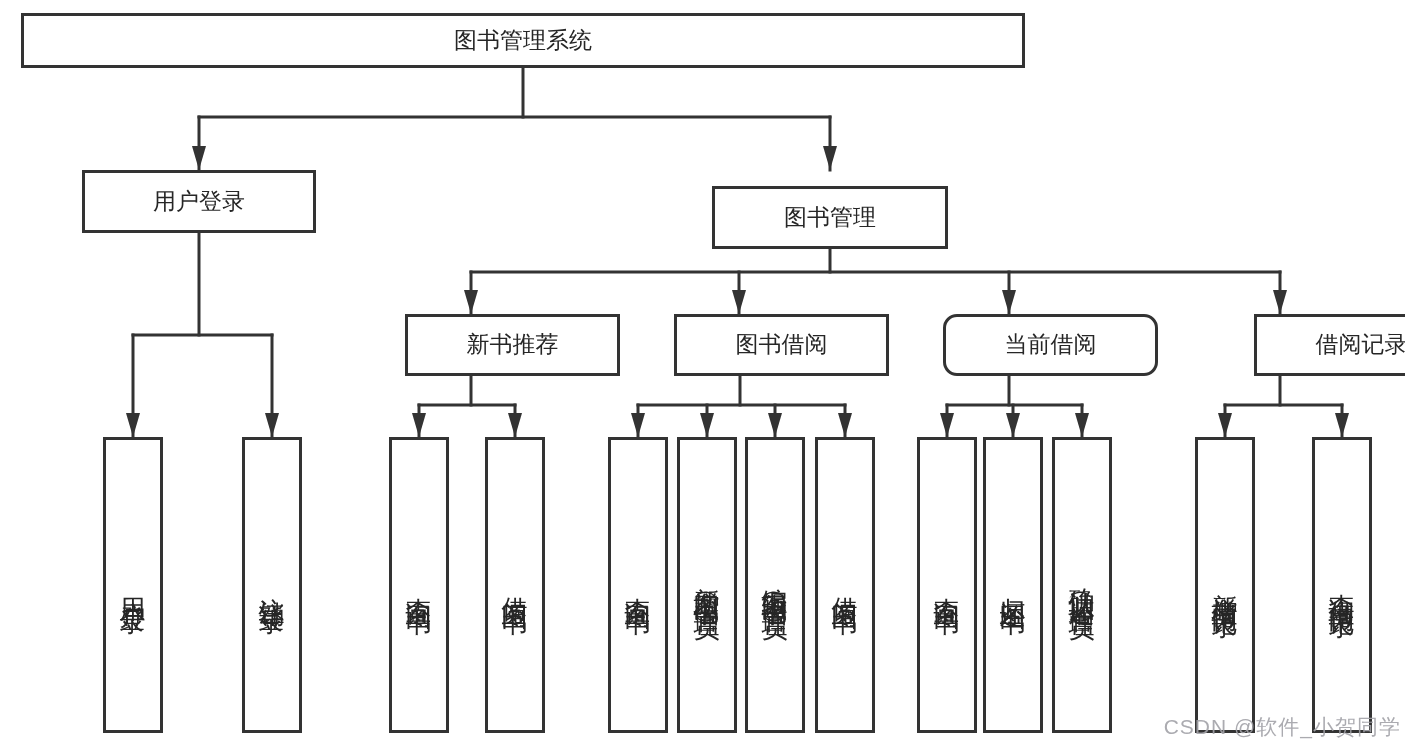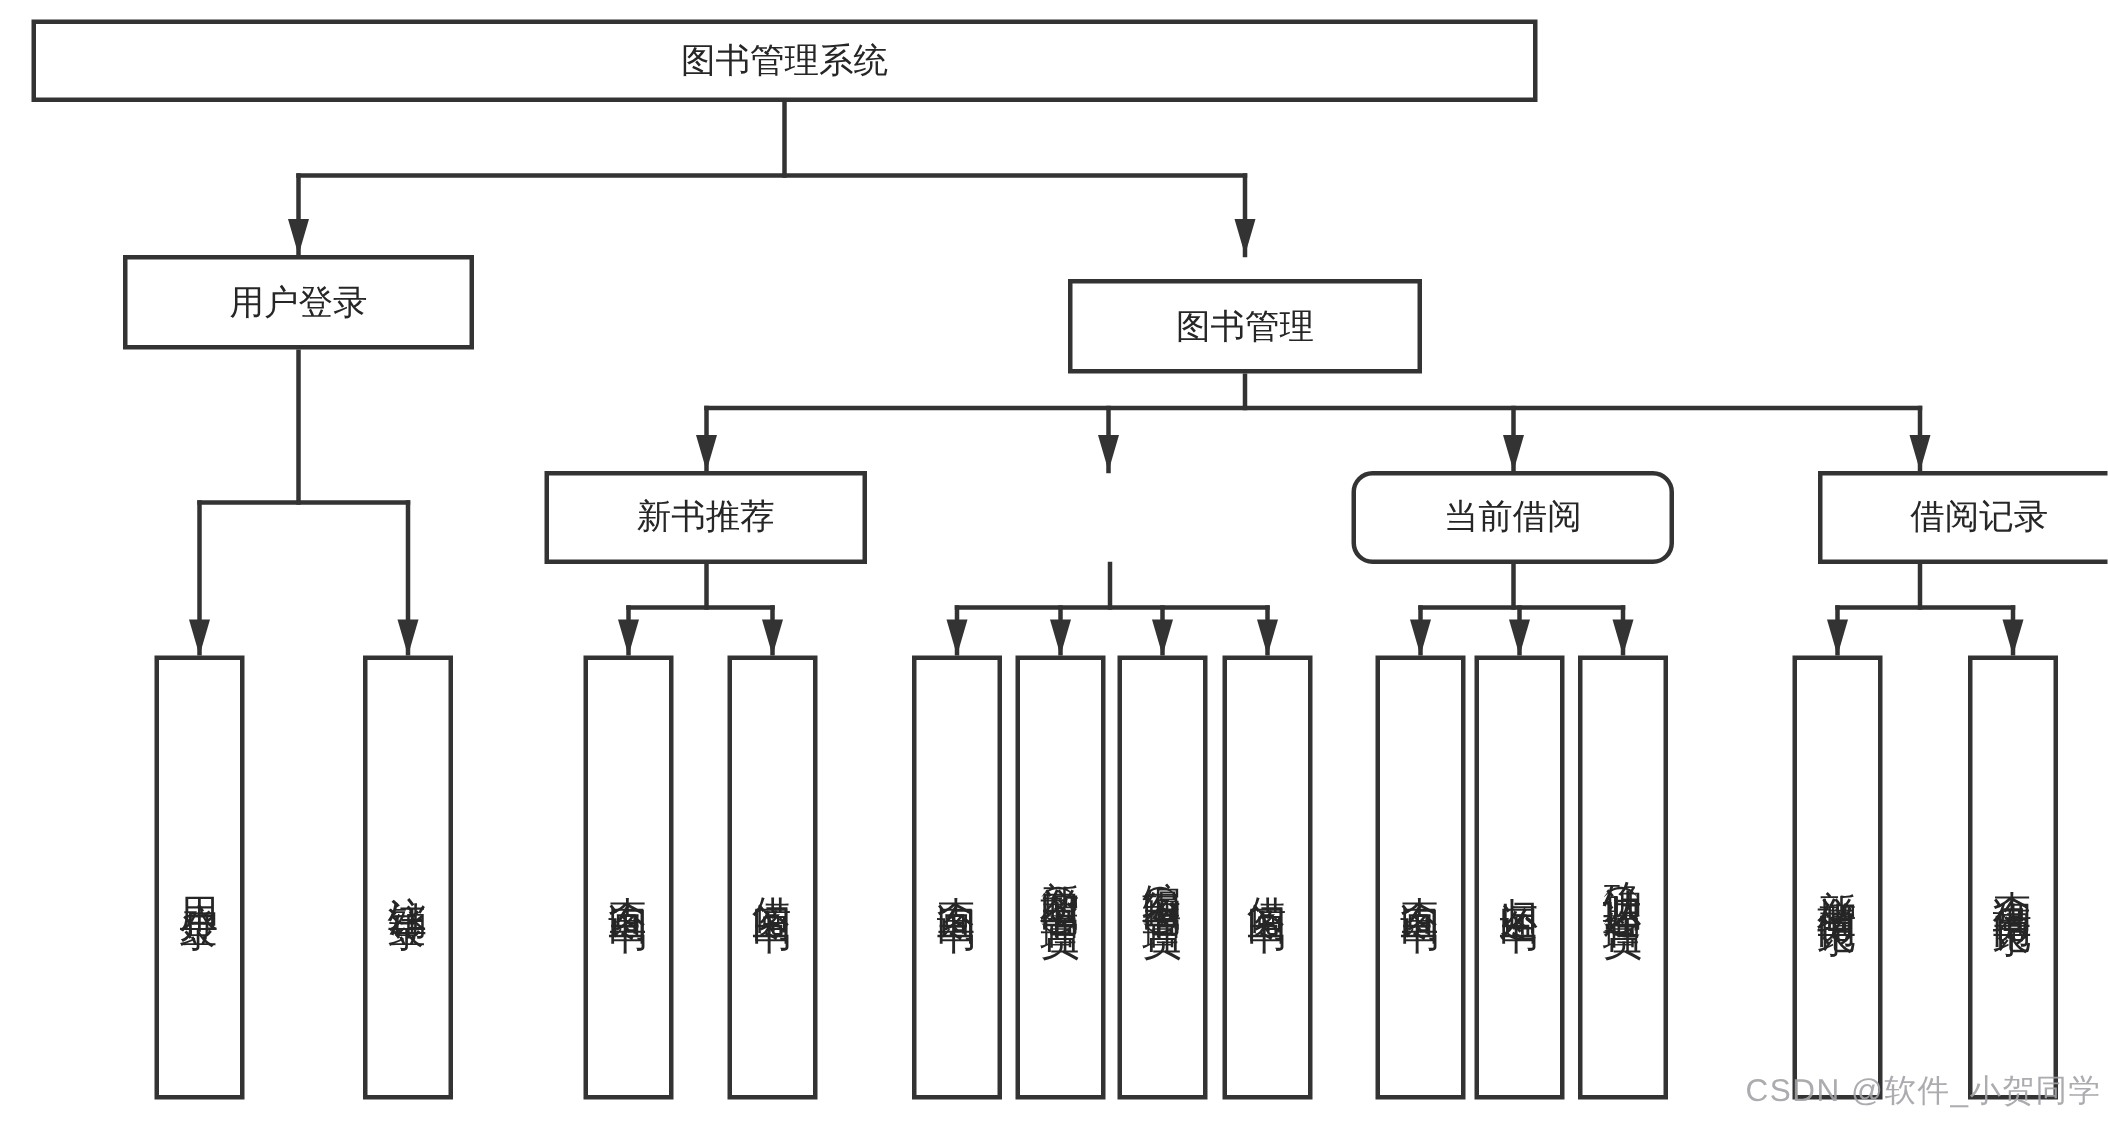--- a/index.html
+++ b/index.html
@@ -58,21 +58,21 @@
     font-size:21px;
     letter-spacing:1px;
     color:var(--watermark);
     opacity:.9;
     z-index:5;
   }
   
   .n-root{left:21px;top:13px;width:1004px;height:55px;}
   .n-userlogin{left:82px;top:170px;width:234px;height:63px;}
   .n-bookmgmt{left:712px;top:170px;width:236px;height:63px;margin-top:16px;}
-  .n-l3{top:314px;width:215px;height:62px;}
+  .n-l3{top:314px;width:215px;height:62px;margin-left:42px;}
   .n-newbooks{left:363px;}
   .n-borrow{left:632px;}
   .n-current{left:901px;border-radius:14px;}
   .n-records{left:1212px;}
   .lf-1a{left:103px;} .lf-1b{left:242px;}
   .lf-2a{left:389px;} .lf-2b{left:485px;}
   .lf-3a{left:608px;} .lf-3b{left:677px;} .lf-3c{left:745px;} .lf-3d{left:815px;}
   .lf-4a{left:917px;} .lf-4b{left:983px;} .lf-4c{left:1052px;}
   .lf-5a{left:1195px;} .lf-5b{left:1312px;}
 </style>
@@ -145,20 +145,23 @@
   <div class="box n-userlogin">
     <span>用户登录</span>
   </div>
   <div class="box n-bookmgmt">
     <span>图书管理</span>
   </div>
 
   <div class="box n-l3 n-newbooks">
     <span>新书推荐</span>
   </div>
+  <div class="box n-l3 n-borrow">
+    <span>图书借阅</span>
+  </div>
   <div class="box n-l3 n-current">
     <span>当前借阅</span>
   </div>
   <div class="box n-l3 n-records">
     <span>借阅记录</span>
   </div>
 
   <div class="box leaf lf-1a">
     <span class="vlbl">用户登录</span>
   </div>

